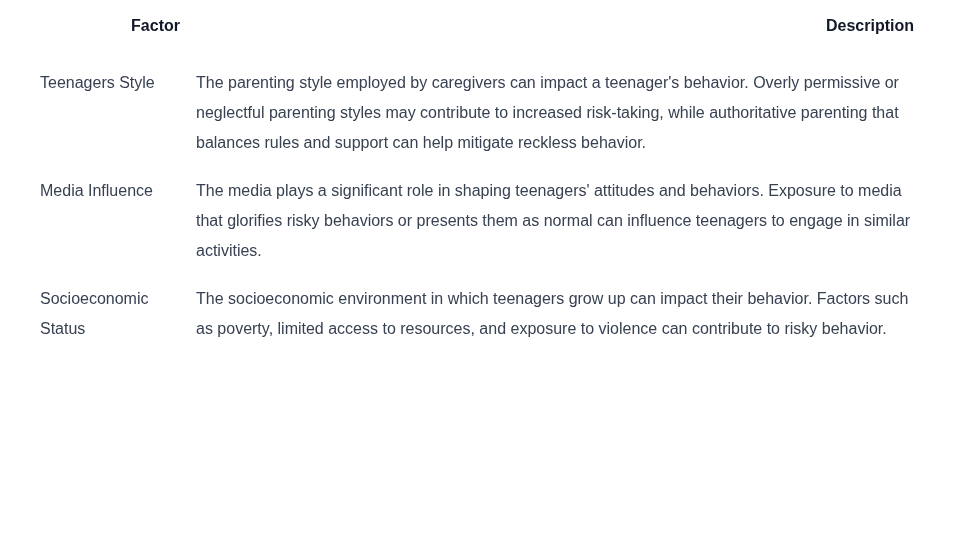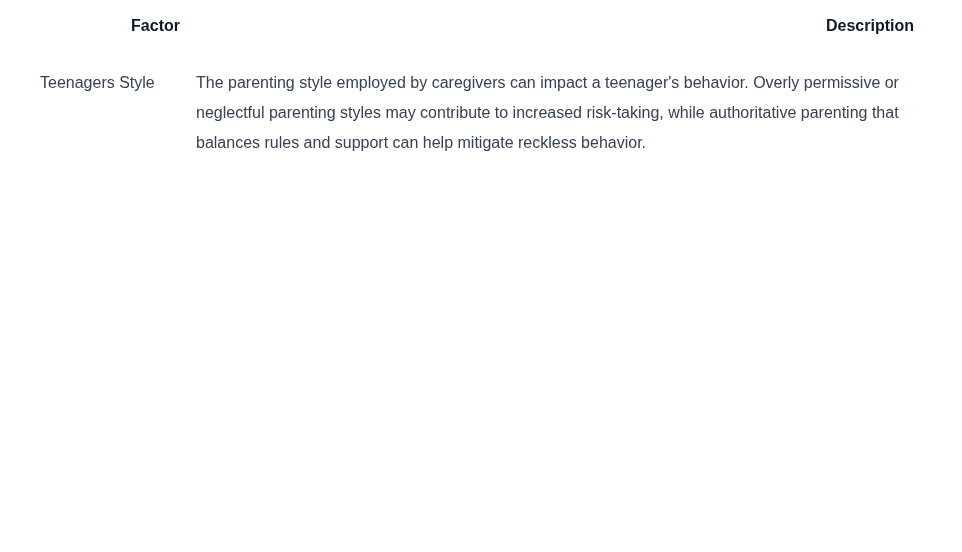--- a/index.html
+++ b/index.html
@@ -46,14 +46,22 @@
     <tr>
       <th class="col-factor">Factor</th>
       <th class="col-desc">Description</th>
     </tr>
   </thead>
   <tbody>
     <tr>
       <td class="col-factor">Teenagers Style</td>
       <td class="col-desc">The parenting style employed by caregivers can impact a teenager's behavior. Overly permissive or neglectful parenting styles may contribute to increased risk-taking, while authoritative parenting that balances rules and support can help mitigate reckless behavior.</td>
     </tr>
+    <tr>
+      <td class="col-factor">Media Influence</td>
+      <td class="col-desc">The media plays a significant role in shaping teenagers' attitudes and behaviors. Exposure to media that glorifies risky behaviors or presents them as normal can influence teenagers to engage in similar activities.</td>
+    </tr>
+    <tr>
+      <td class="col-factor">Socioeconomic Status</td>
+      <td class="col-desc">The socioeconomic environment in which teenagers grow up can impact their behavior. Factors such as poverty, limited access to resources, and exposure to violence can contribute to risky behavior.</td>
+    </tr>
   </tbody>
 </table>
 
 </body></html>

